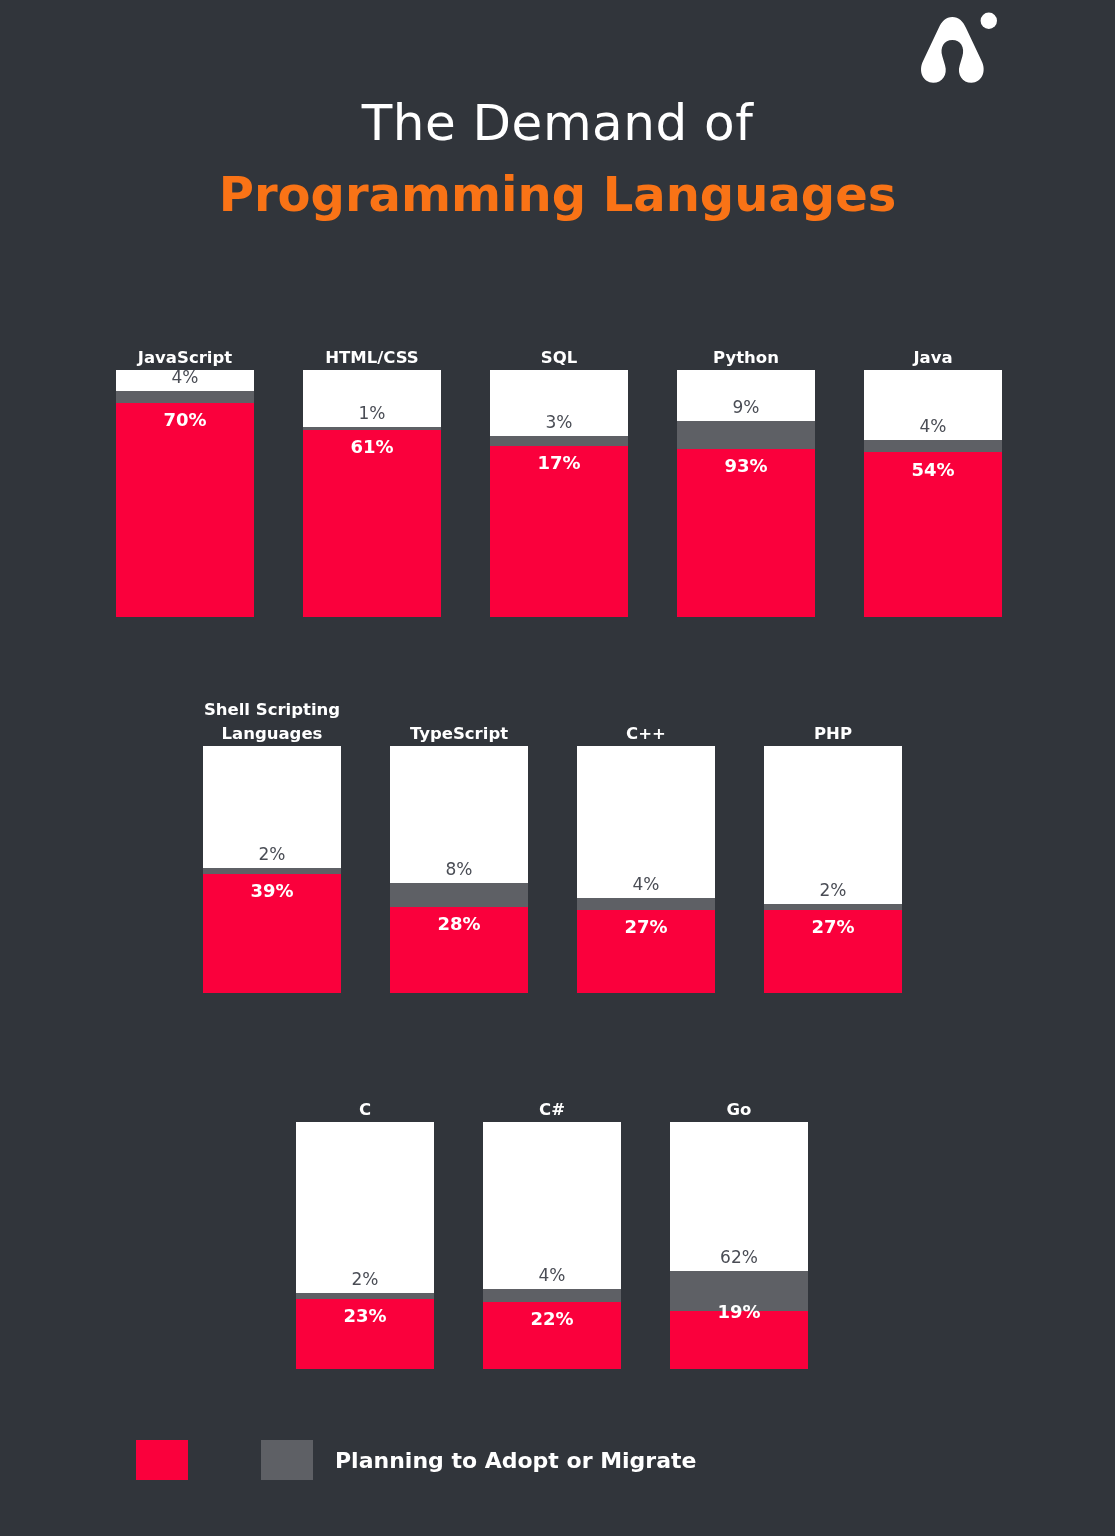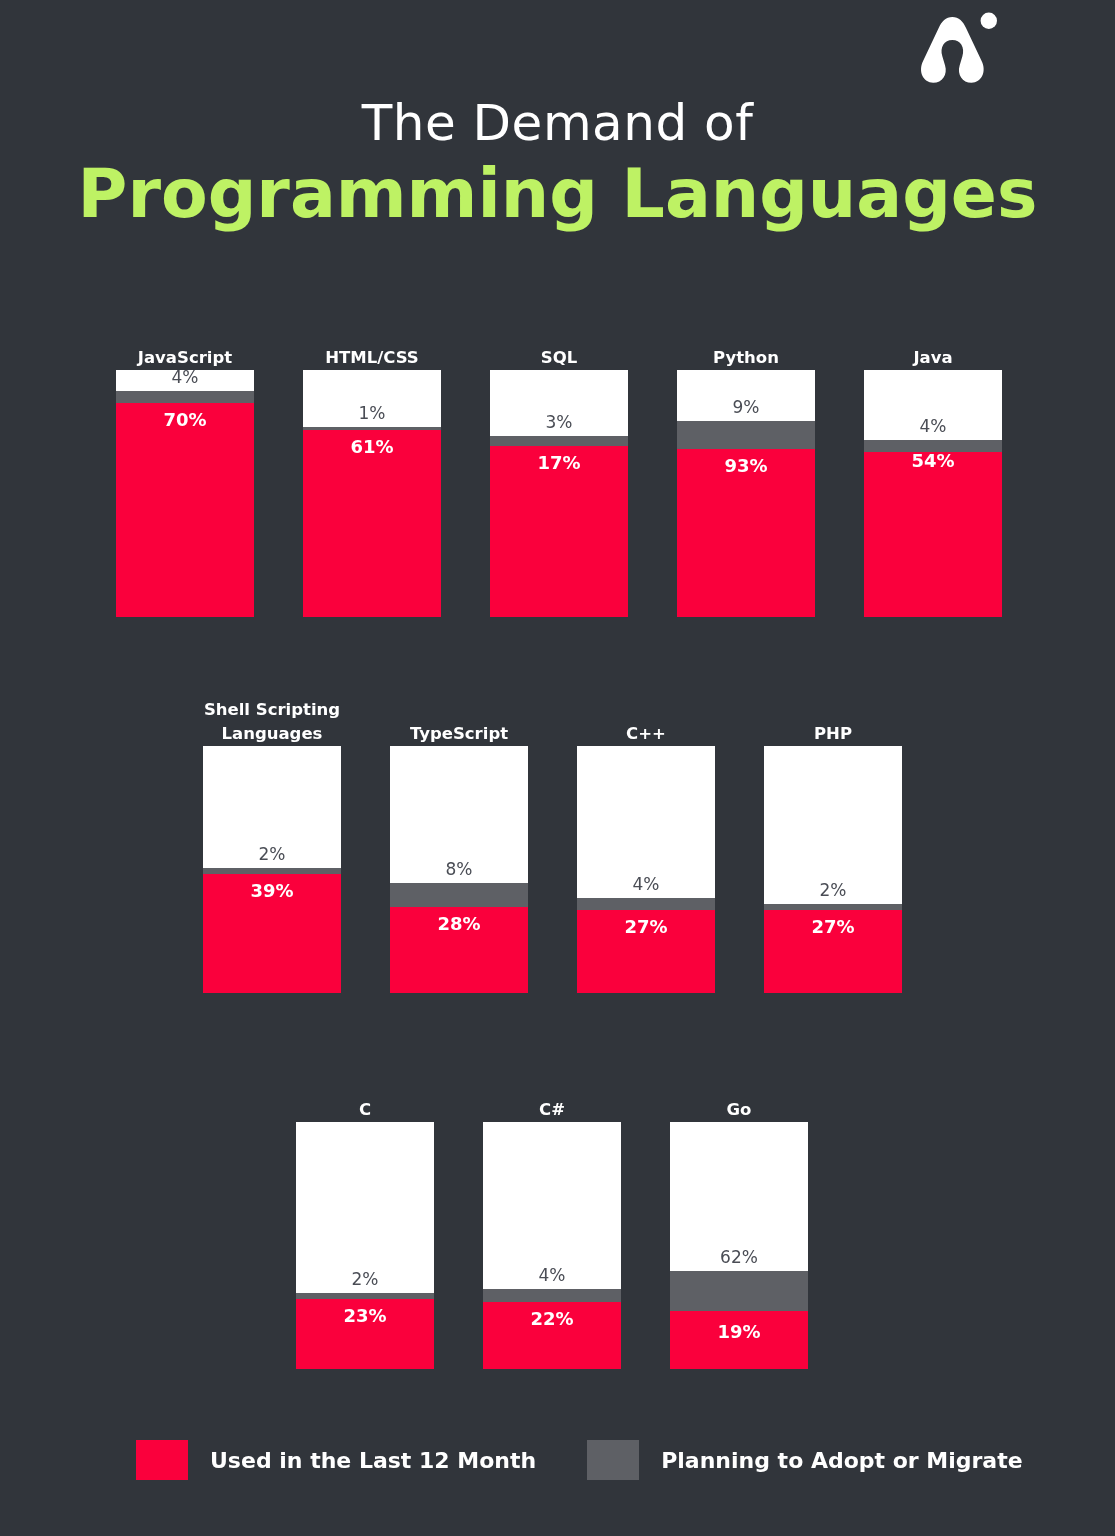--- a/index.html
+++ b/index.html
@@ -37,23 +37,23 @@
   .title-line1 {
     font-family: "DejaVu Sans", sans-serif;
     font-size: 50px;
     font-weight: 400;
     color: #ffffff;
     letter-spacing: 0.5px;
     line-height: 62px;
   }
   .title-line2 {
     font-family: "DejaVu Sans", sans-serif;
-    font-size: 68px;
+    font-size: 48px;
     font-weight: 700;
-    color: #bef264;
+    color: #f97316;
     letter-spacing: 0px;
     line-height: 76px;
     margin-top: 2px;
   }
 
   
   .row {
     position: absolute;
     display: flex;
   }
@@ -220,21 +220,21 @@
           <div class="val-gray" style="bottom: 199.84px;">9%</div>
           <div class="val-red" style="bottom: 141.3px;">93%</div>
         </div>
       </div>
       <div class="col">
         <div class="lang-label">Java</div>
         <div class="bar">
           <div class="seg-gray" style="bottom: 165.24px; height: 12.24px;"></div>
           <div class="seg-red" style="height: 165.24px;"></div>
           <div class="val-gray" style="bottom: 181.48px;">4%</div>
-          <div class="val-red" style="bottom: 146px;">54%</div>
+          <div class="val-red" style="bottom: 137px;">54%</div>
         </div>
       </div>
     </div>
   <div class="row row-2">
       <div class="col">
         <div class="lang-label">Shell Scripting
 Languages</div>
         <div class="bar">
           <div class="seg-gray" style="bottom: 119.34px; height: 6.12px;"></div>
           <div class="seg-red" style="height: 119.34px;"></div>
@@ -288,29 +288,28 @@
           <div class="val-gray" style="bottom: 83.56px;">4%</div>
           <div class="val-red" style="bottom: 40.32px;">22%</div>
         </div>
       </div>
       <div class="col">
         <div class="lang-label">Go</div>
         <div class="bar">
           <div class="seg-gray" style="bottom: 58.14px; height: 39.78px;"></div>
           <div class="seg-red" style="height: 58.14px;"></div>
           <div class="val-gray" style="bottom: 101.92px;">62%</div>
-          <div class="val-red" style="bottom: 27px;">19%</div>
+          <div class="val-red" style="bottom: 47px;">19%</div>
         </div>
       </div>
     </div>
 
   <div class="legend">
     <div class="legend-item">
       <div class="swatch swatch-red"></div>
-      <div class="legend-text">Used in the Last 12 Month</div>
     </div>
     <div class="legend-item second">
       <div class="swatch swatch-gray"></div>
       <div class="legend-text">Planning to Adopt or Migrate</div>
     </div>
   </div>
 
 </div>
 
 </body></html>

